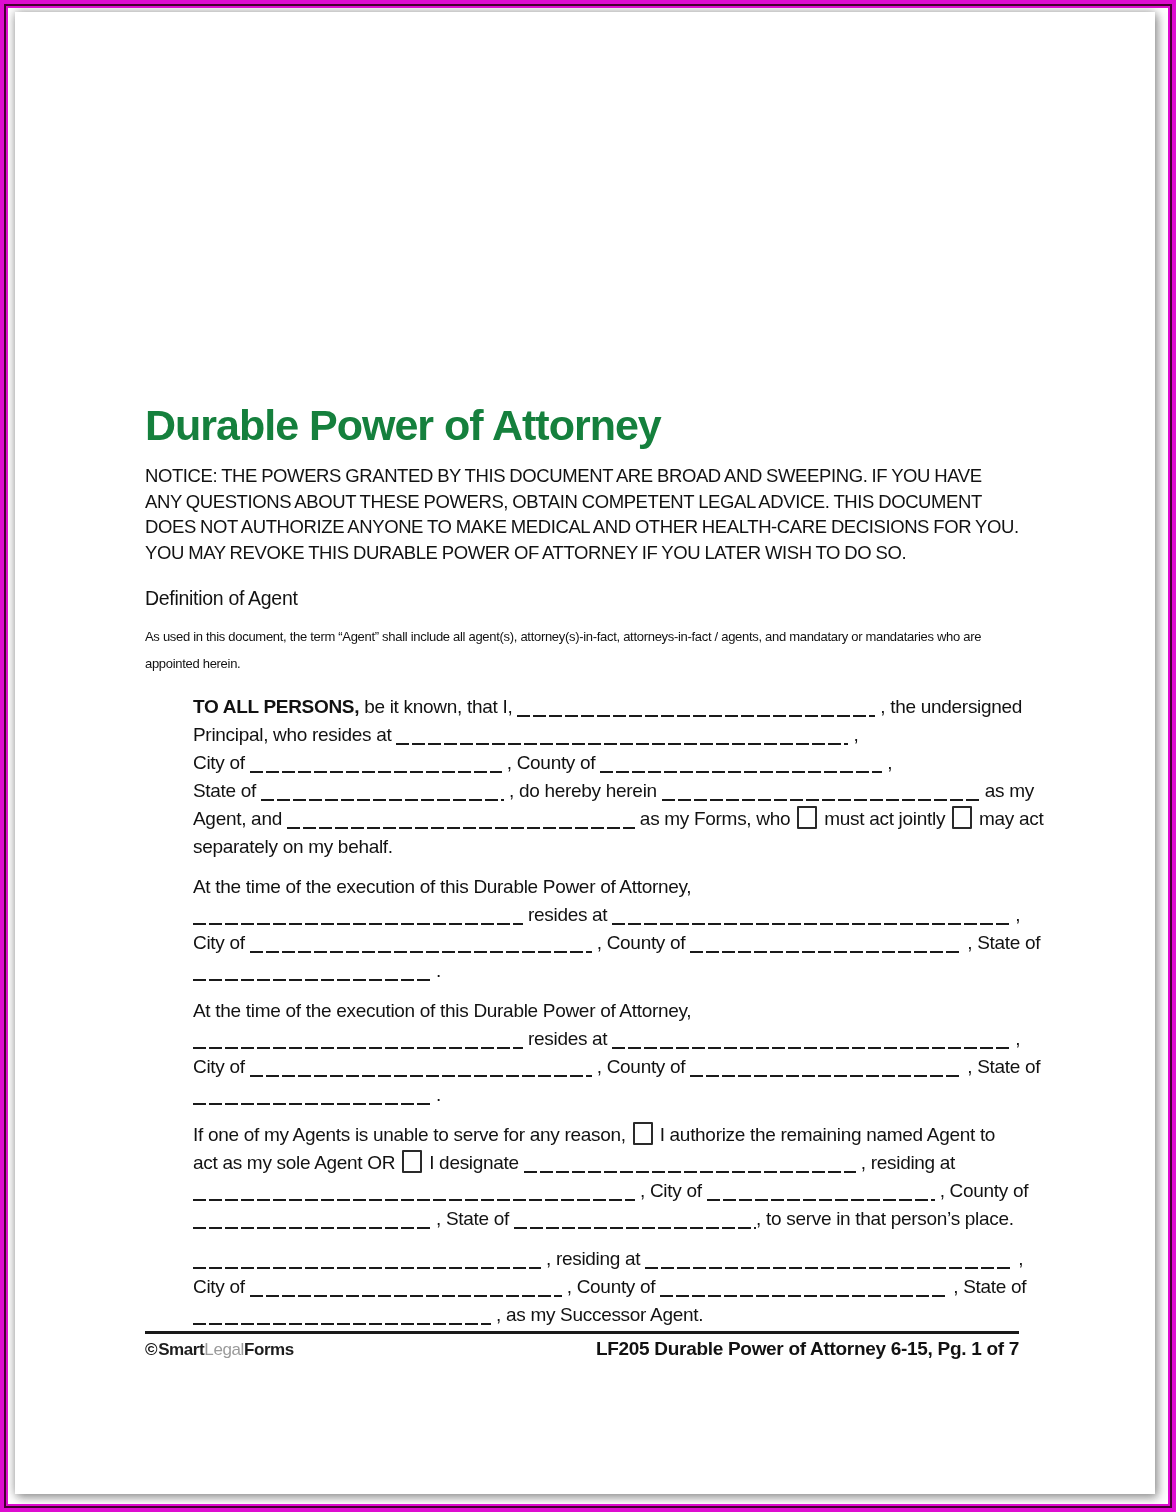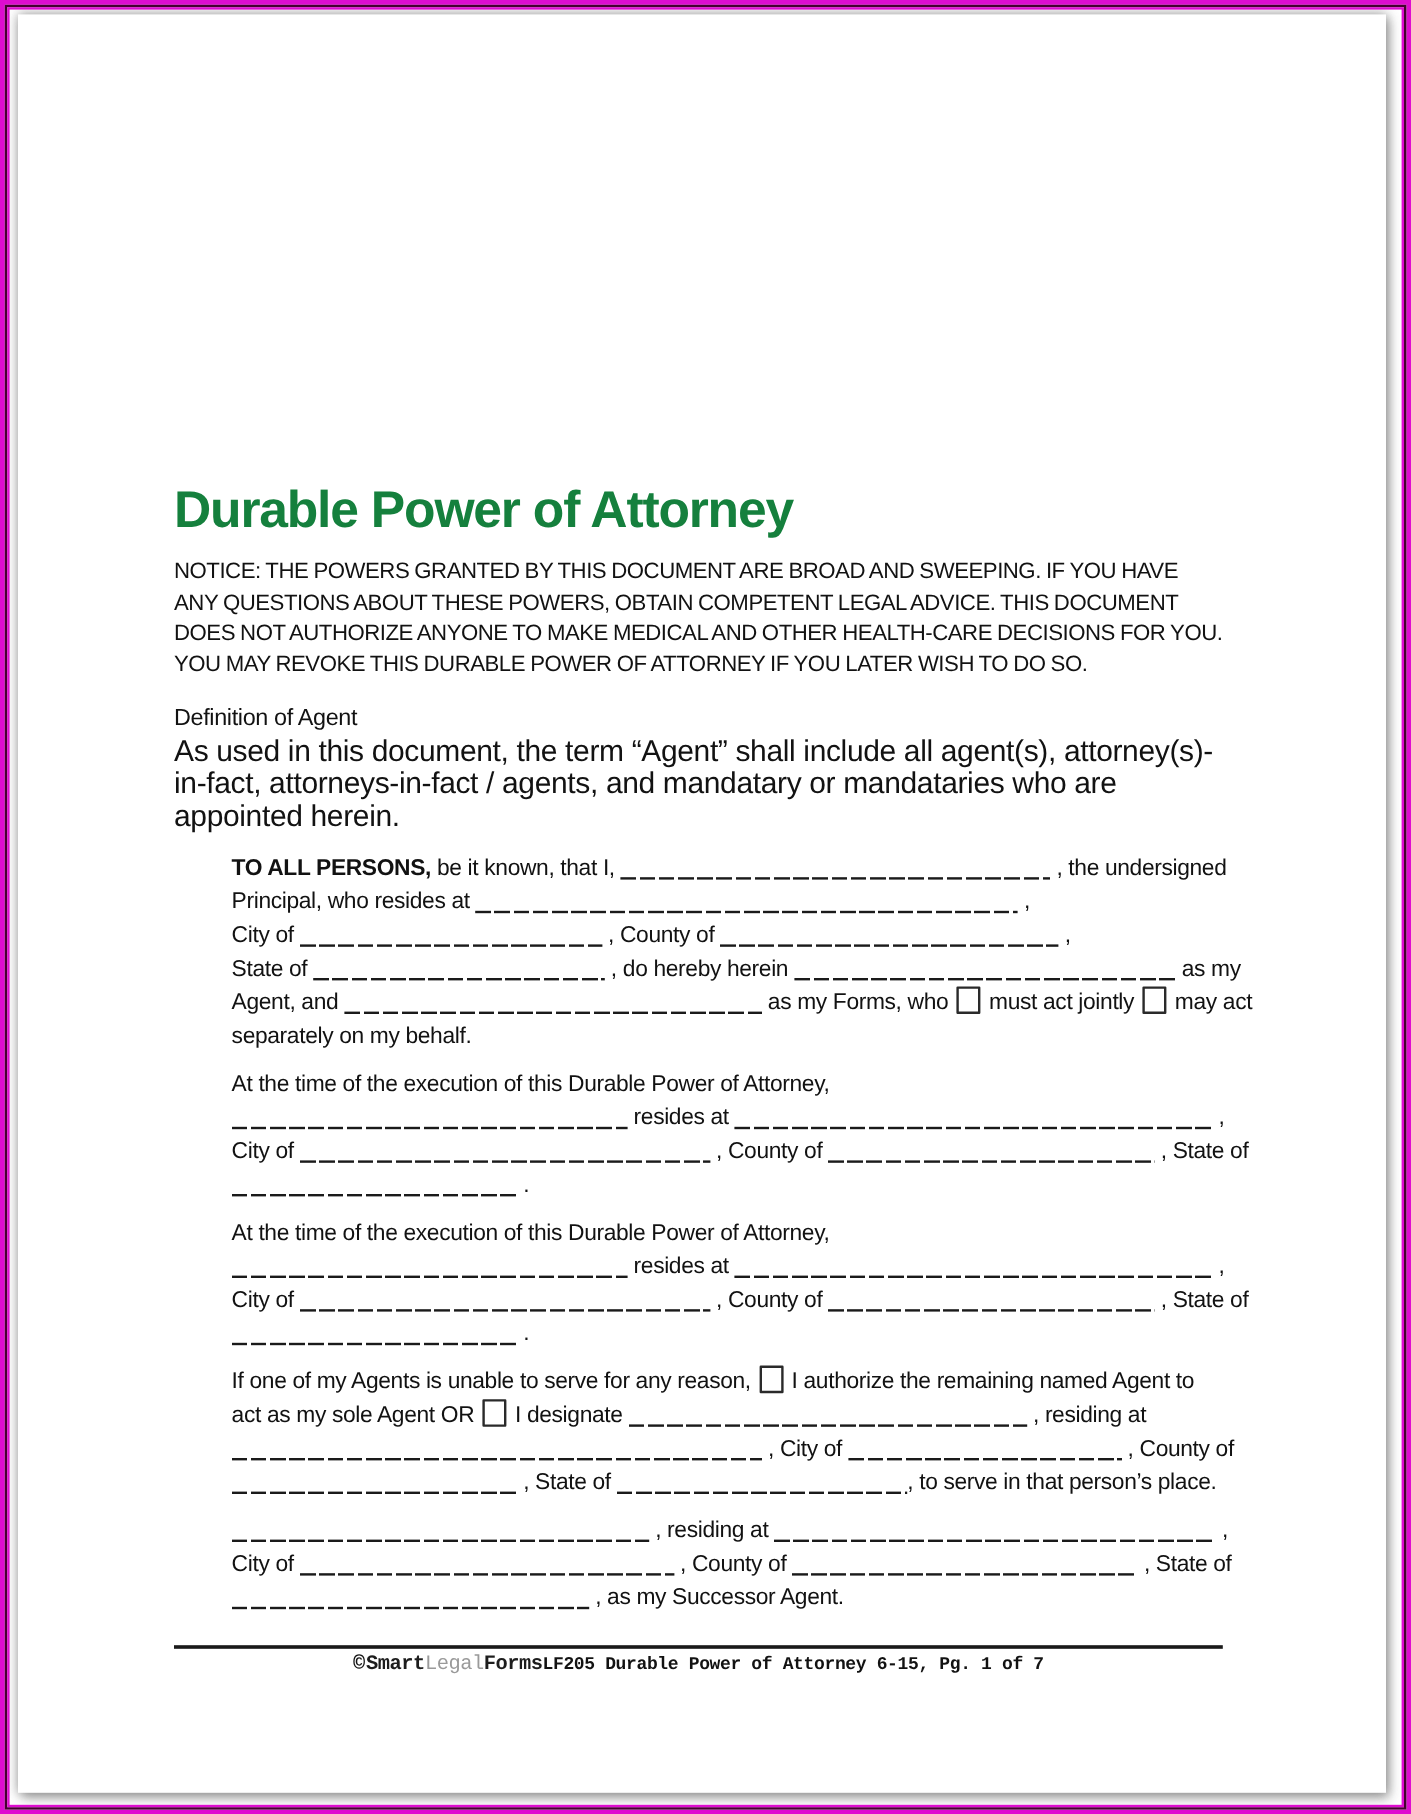--- a/index.html
+++ b/index.html
@@ -43,22 +43,22 @@
   }
   .notice .lbl { font-weight:400; }
 
   .def-heading {
     margin-top:22px;
     font-size:19.5px;
     font-weight:400;
     letter-spacing:-0.3px;
   }
   .def-body {
-    margin-top:3px;
-    font-size:25px;
+    margin-top:13px;
+    font-size:13px;
     line-height:27px;
     letter-spacing:-0.3px;
   }
 
   .paras { margin-top:4px; }
   .para { margin-top:12px;margin-left:48px; }
   .para.first { margin-top:16px; }
   .line {
     white-space:nowrap;
     font-size:19px;
@@ -77,33 +77,32 @@
     display:inline-block;
     width:20px; height:23px;
     border:2px solid #2a2a2a;
     border-radius:1px;
     vertical-align:-4px;
     background:#fff;
     margin:0 2px;
   }
 
   .footer {
-    margin-top:25px;
+    margin-top:2px;
     border-top:3px solid #1a1a1a;
     padding-top:4px;
     display:flex;
-    justify-content:center;
+    justify-content:space-between;
     align-items:baseline;
-    font-family:Liberation Mono, monospace;
   }
   .logo { font-size:17px; letter-spacing:-0.4px; }
   .logo .c { font-weight:700; margin-right:1px; }
   .logo .smart, .logo .forms { font-weight:700; color:#1d1d1d; }
   .logo .legal { font-weight:400; color:#9a9a9a; }
-  .footer-right { font-size:15px; font-weight:700; letter-spacing:-0.3px; }
+  .footer-right { font-size:19px; font-weight:700; letter-spacing:-0.3px; }
 </style>
 </head>
 <body>
 
 <div class="frame1"></div>
 <div class="frame2"></div>
 <div class="frame3"></div>
 
 <div class="page">
 

